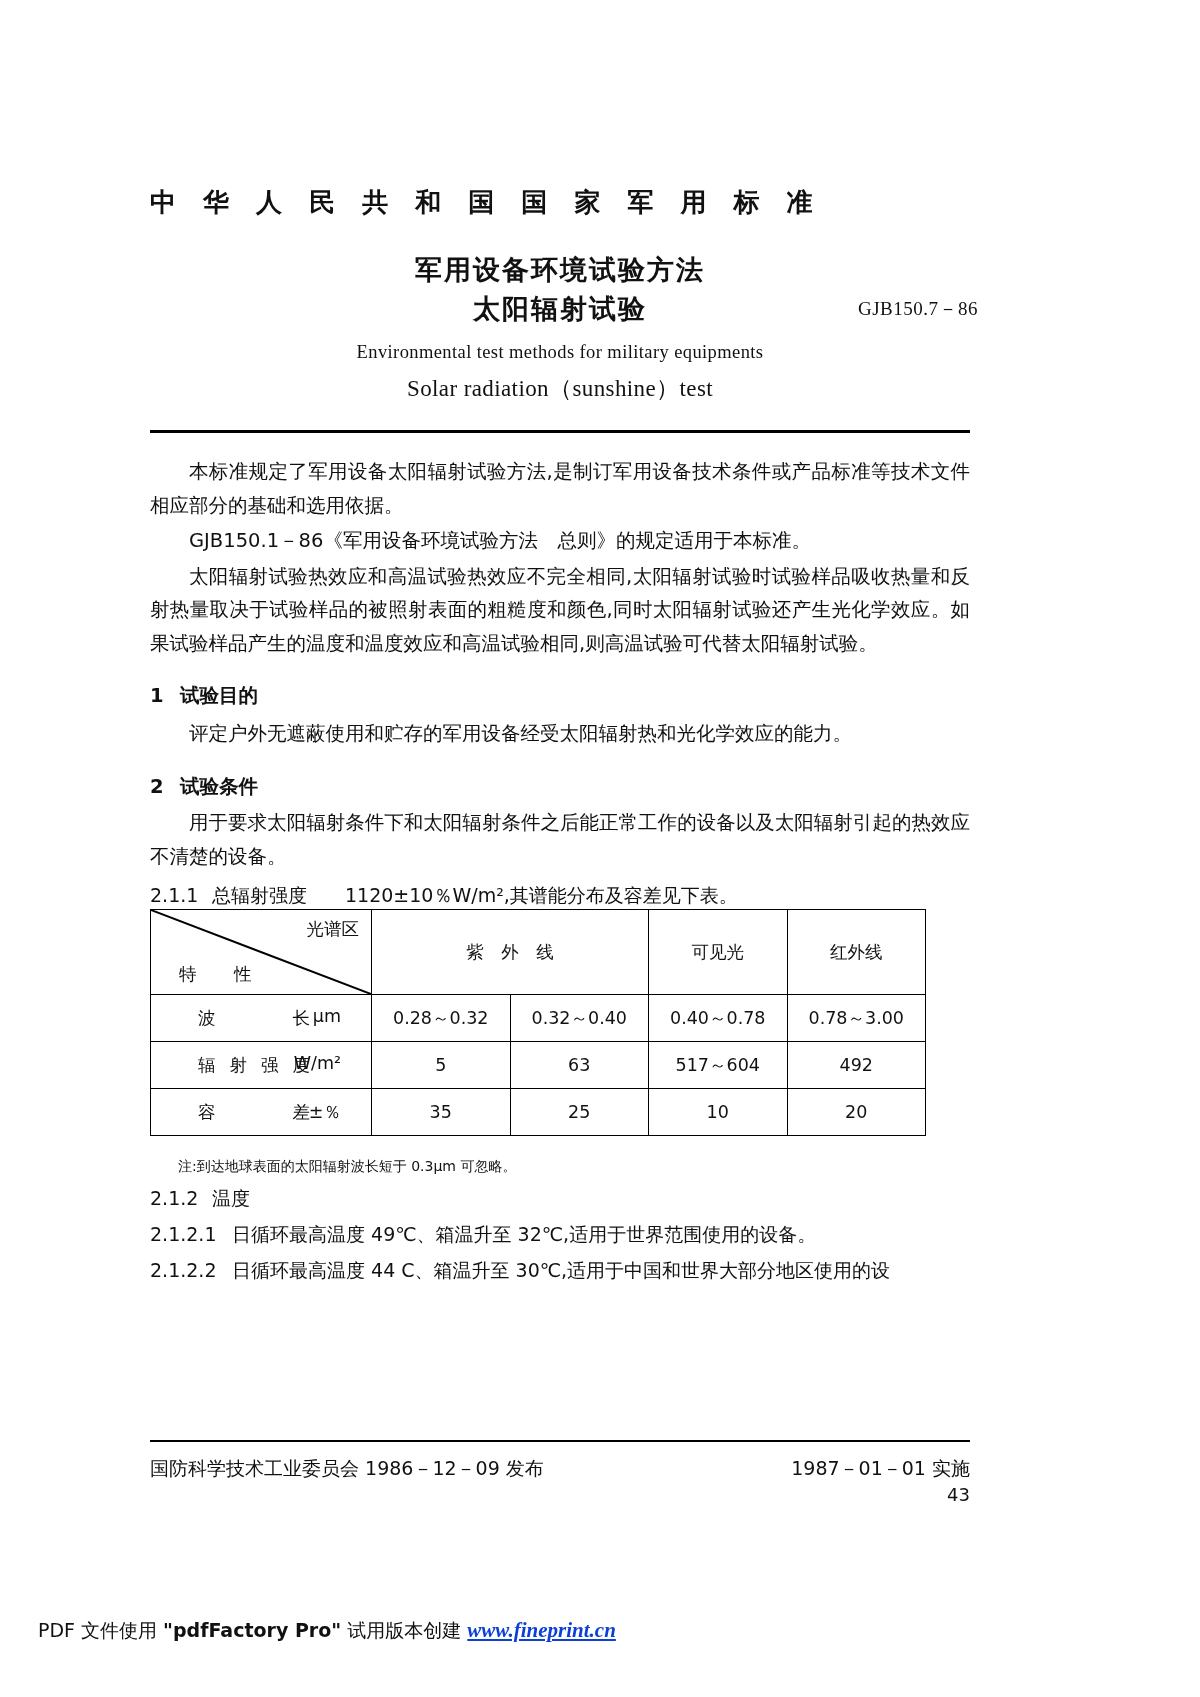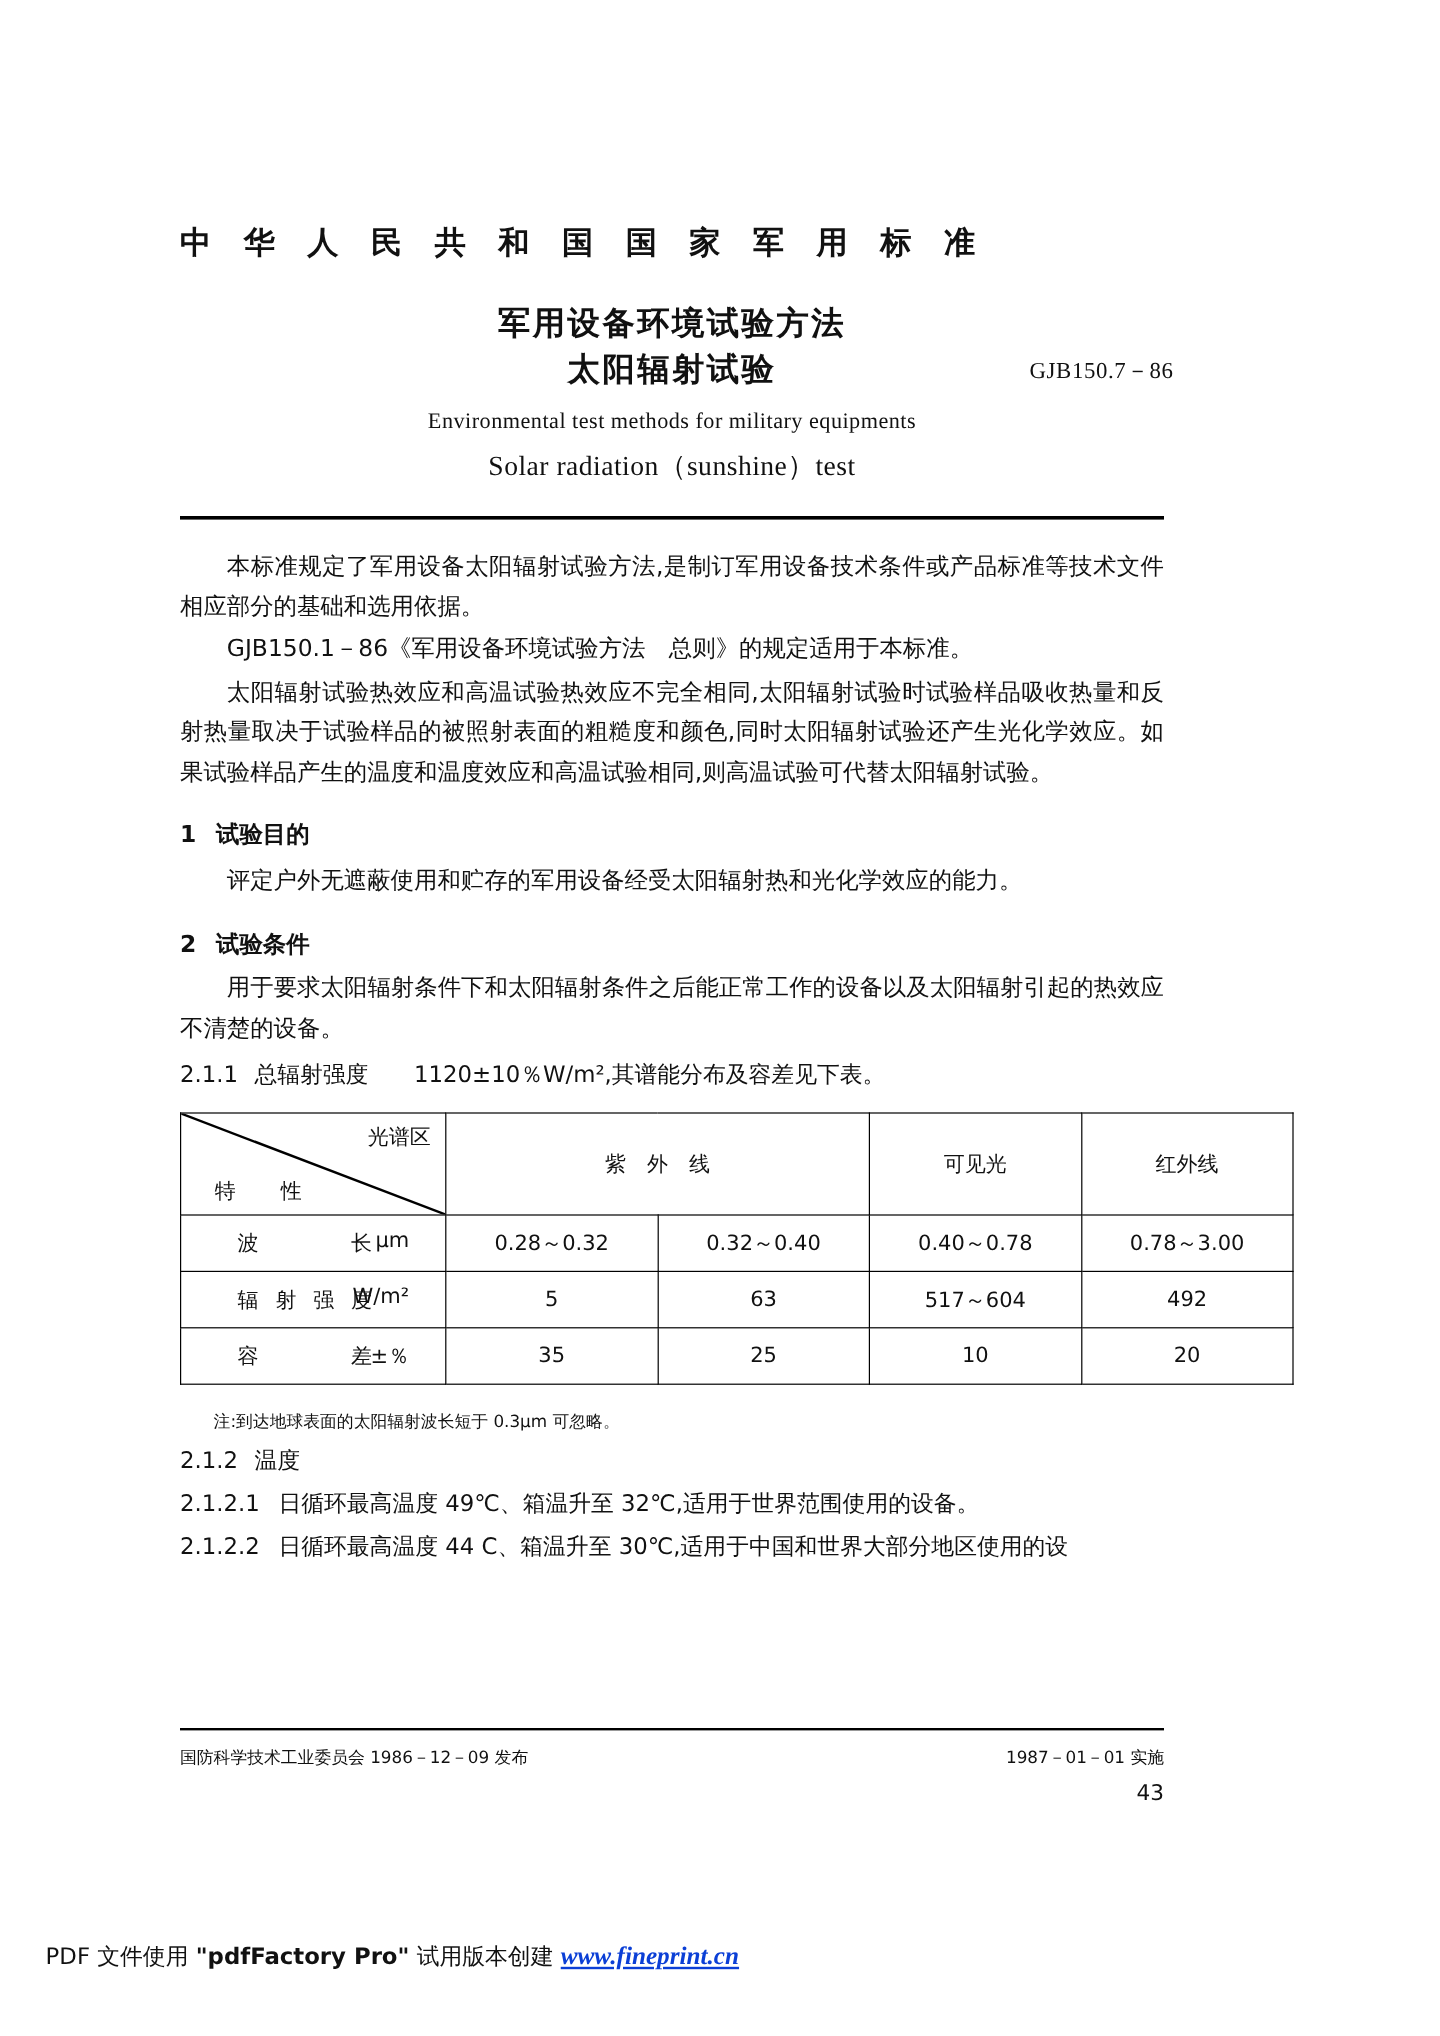--- a/index.html
+++ b/index.html
@@ -110,23 +110,23 @@
   }
   .item-line .num {
     display: inline-block;
     width: 62px;
   }
   .item-line.lvl3 .num {
     width: 82px;
   }
   
   table.spec {
-    margin-top: 18px;
+    margin-top: 0;
     border-collapse: collapse;
-    width: 928px;
+    width: 776px;
     font-family: "DejaVu Sans", sans-serif;
     font-size: 17.5px;
     padding-left: 11px;
   }
   table.spec td {
     border: 1.5px solid #000;
     text-align: center;
     padding: 9px 4px;
     height: 28px;
   }
@@ -176,21 +176,21 @@
     font-size: 14px;
     font-family: "DejaVu Sans", sans-serif;
   }
   .footer {
     position: absolute;
     left: 150px;
     top: 1440px;
     width: 820px;
     border-top: 2px solid #000;
     padding-top: 14px;
-    font-size: 14px;
+    font-size: 19px;
     font-family: "DejaVu Sans", sans-serif;
     display: flex;
     justify-content: space-between;
   }
   .pageno {
     position: absolute;
     left: 150px;
     top: 1484px;
     width: 820px;
     text-align: right;

